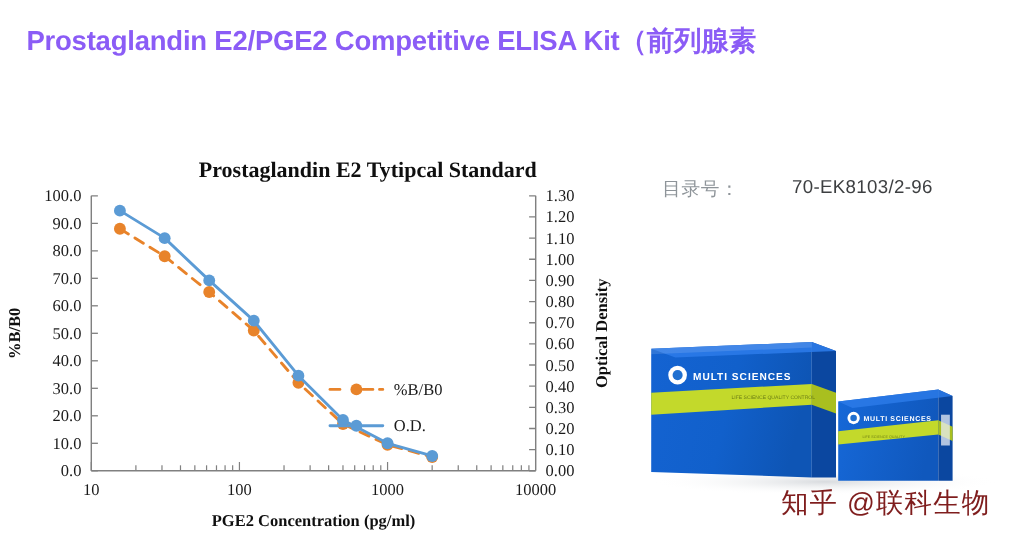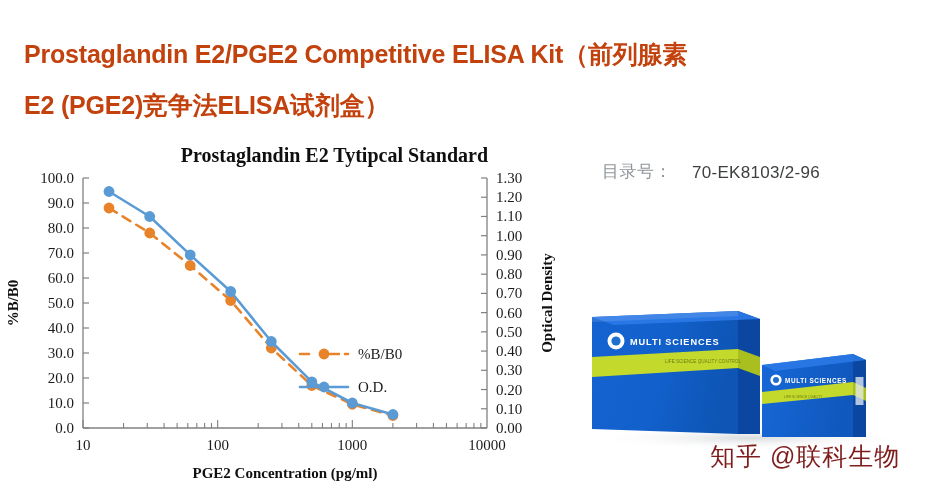--- a/index.html
+++ b/index.html
@@ -15,24 +15,23 @@
   
   #title-block {
     position: absolute;
     left: 24px; top: 20px; width: 895px;
   }
   #title-block .line {
     font-family: "Liberation Sans", sans-serif;
     font-weight: bold;
     font-size: 25px;
     line-height: 34px;
-    color: #c2410c;
+    color: #8b5cf6;
     letter-spacing: -0.2px;
     white-space: nowrap;
-    margin-top: 17px;
   }
 
   
   #chart-panel {
     position: absolute;
     left: 0px; top: 136px;
     width: 566px; height: 353px;
   }
   #chart-title {
     position: absolute;
@@ -64,35 +63,36 @@
   }
 
   
   #info-panel {
     position: absolute;
     left: 602px; top: 160px;
     width: 330px;
   }
   .info-row {
     display: flex;
-    align-items: flex-end;
+    align-items: flex-start;
     margin-bottom: 12px;
     white-space: nowrap;
   }
   .info-key {
     font-size: 17px;
     color: #8e9499;
     width: 90px;
     flex: 0 0 90px;
     letter-spacing: 0.5px;
   }
   .info-val {
     font-size: 17px;
     color: #3d3f41;
     letter-spacing: 0.3px;
+    margin-left: 28px;
   }
 
   
   #product-image {
     position: absolute;
     left: 570px; top: 292px;
     width: 369px; height: 197px;
     background: #ffffff;
   }
   #product-image svg { display:block; }
@@ -110,21 +110,20 @@
     letter-spacing: 1px;
     white-space: nowrap;
     font-family: "Liberation Sans", sans-serif;
   }
 </style>
 </head>
 <body>
 
 <div id="title-block">
   <div class="line">Prostaglandin E2/PGE2 Competitive ELISA Kit（前列腺素</div>
-  <div class="line">E2 (PGE2)竞争法ELISA试剂盒）</div>
 </div>
 
 <div id="chart-panel">
   <div id="chart-title">Prostaglandin  E2 Tytipcal Standard</div>
   <svg id="plot-svg" width="566" height="353">
     <g id="svg-root">
         <line x1="83" y1="42" x2="83" y2="292" stroke="#808080" stroke-width="1.3"></line>
         <line x1="487" y1="42" x2="487" y2="292" stroke="#808080" stroke-width="1.3"></line>
         <line x1="83" y1="292" x2="487" y2="292" stroke="#808080" stroke-width="1.3"></line>
         <line x1="83" y1="292" x2="89" y2="292" stroke="#808080" stroke-width="1.2"></line>

